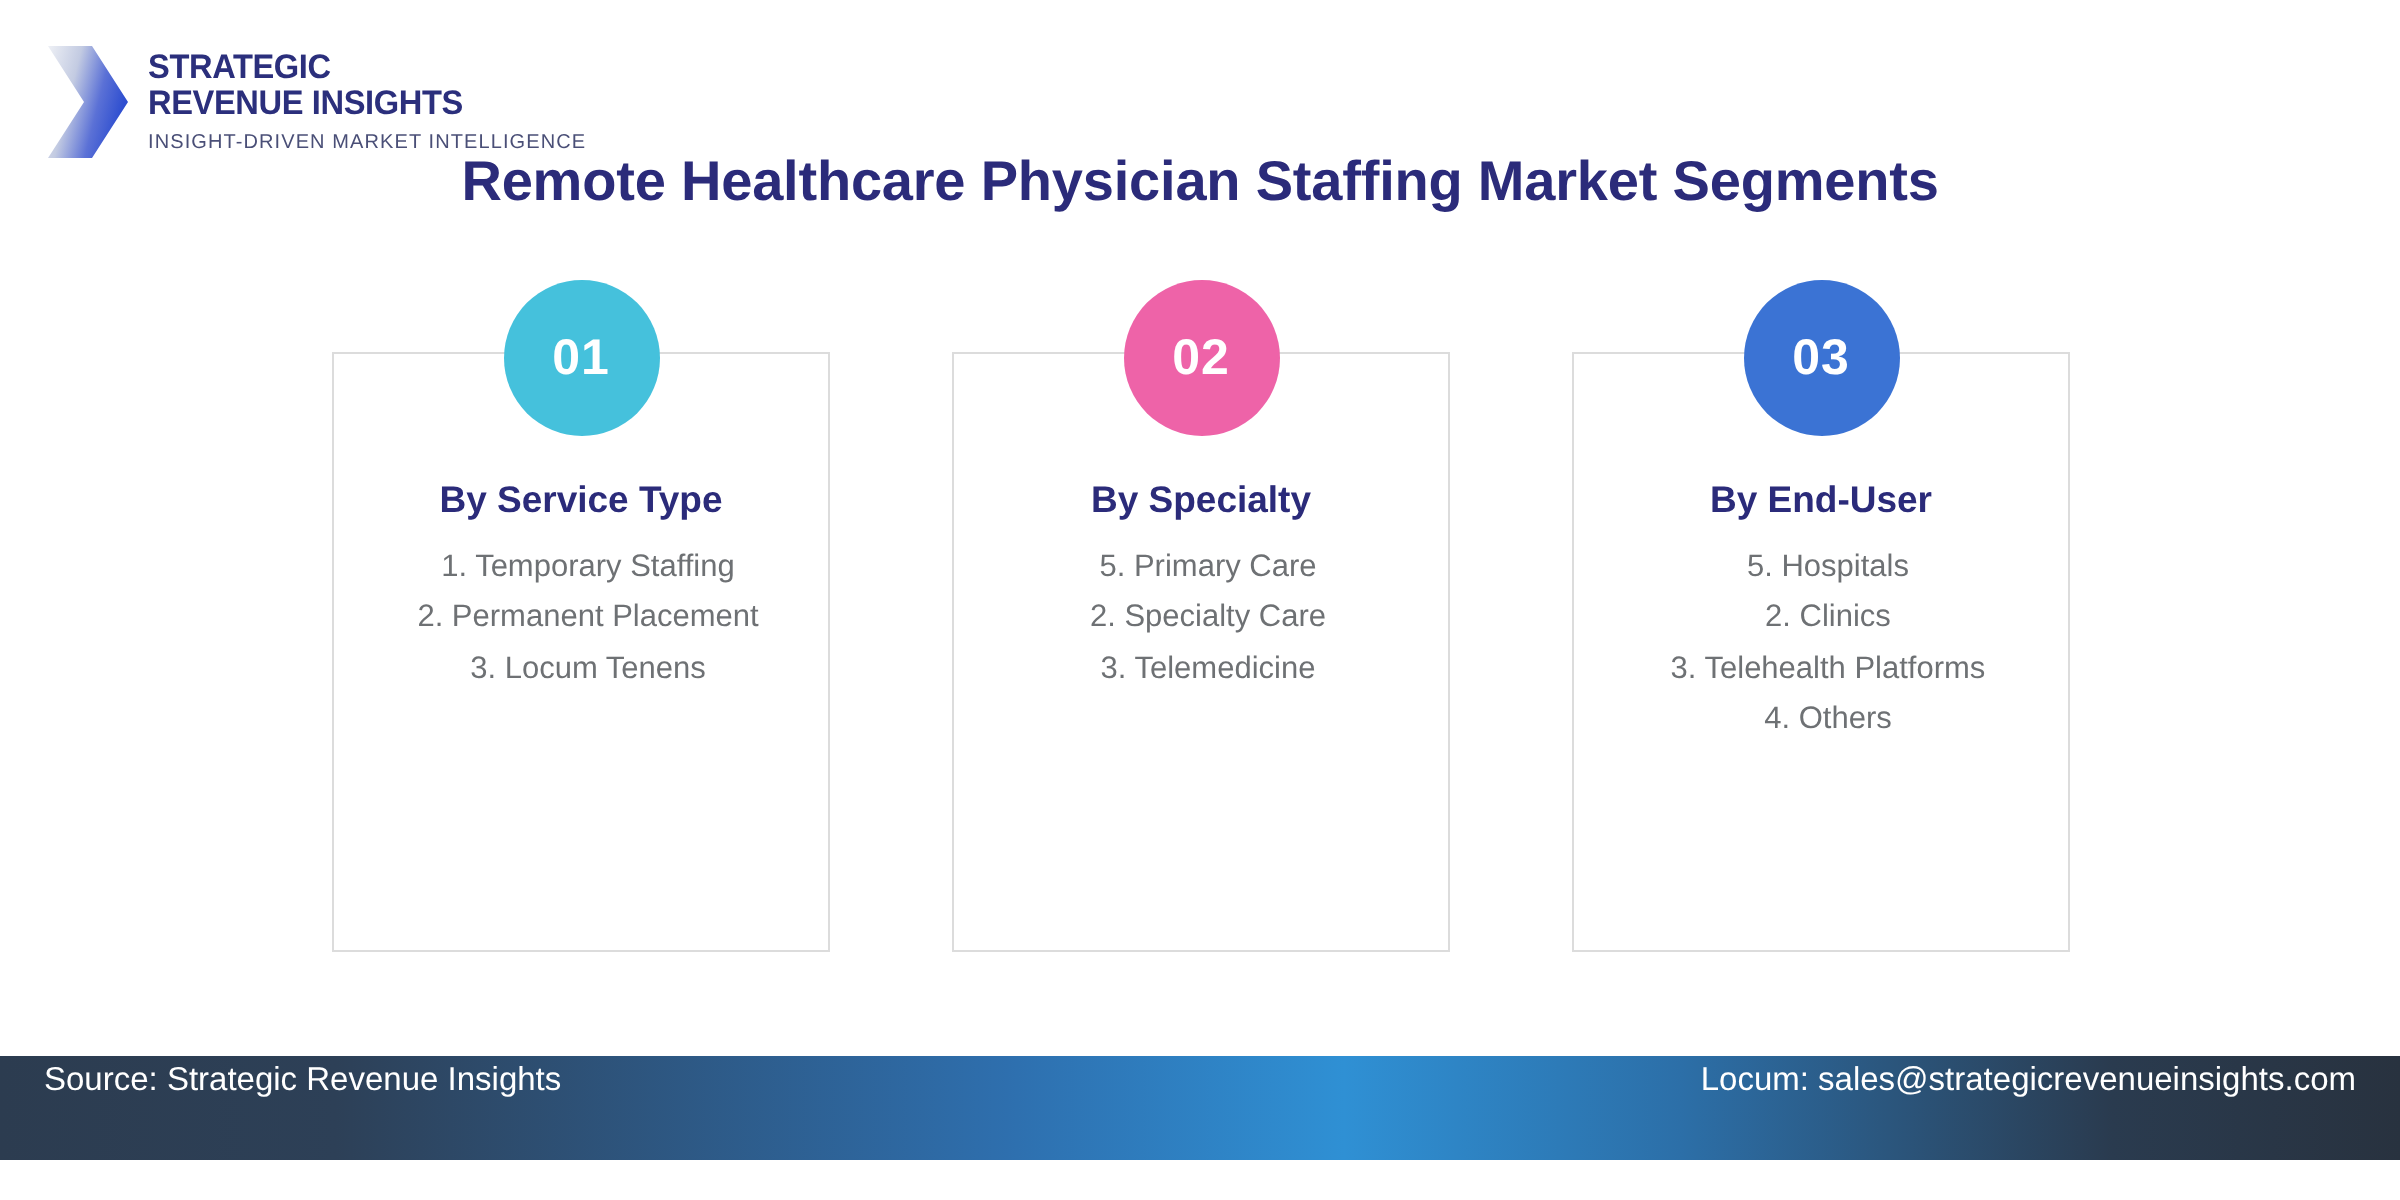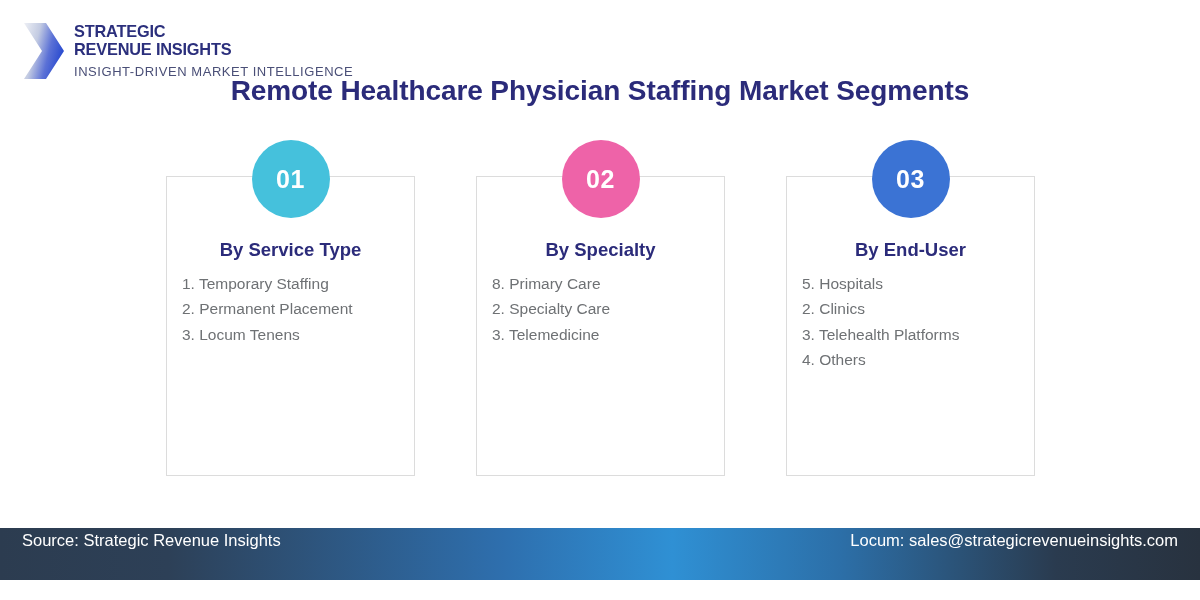--- a/index.html
+++ b/index.html
@@ -50,21 +50,21 @@
     font-size: 17px;
     letter-spacing: -0.2px;
     line-height: 18px;
     transform: scaleX(0.96);
     transform-origin: left center;
     white-space: nowrap;
   }
   .logo-tagline {
     margin-top: 5px;
     font-family: "Liberation Sans", sans-serif;
-    font-size: 13px;
+    font-size: 10px;
     letter-spacing: 0.55px;
     color: #4a4f77;
     white-space: nowrap;
   }
 
   
   .page-title {
     position: absolute;
     left: 0;
     top: 75px;
@@ -131,20 +131,21 @@
   }
 
   .seg-list {
     position: absolute;
     top: 94px;
     left: 15px;
     right: 8px;
     margin: 0;
     padding: 0;
     list-style: none;
+    text-align: center;
   }
   .seg-list li {
     font-family: "Liberation Sans", sans-serif;
     font-size: 15.5px;
     color: #6e7174;
     line-height: 25.4px;
     white-space: nowrap;
   }
 
   
@@ -211,21 +212,21 @@
         <li>1. Temporary Staffing</li>
         <li>2. Permanent Placement</li>
         <li>3. Locum Tenens</li>
       </ul>
     </div>
 
     <div class="seg-card c1">
       <div class="seg-badge" style="background: rgb(238, 99, 168);">02</div>
       <div class="seg-heading">By Specialty</div>
       <ul class="seg-list">
-        <li>8. Primary Care</li>
+        <li>5. Primary Care</li>
         <li>2. Specialty Care</li>
         <li>3. Telemedicine</li>
       </ul>
     </div>
 
     <div class="seg-card c2">
       <div class="seg-badge" style="background: rgb(59, 115, 212);">03</div>
       <div class="seg-heading">By End-User</div>
       <ul class="seg-list">
         <li>5. Hospitals</li>

